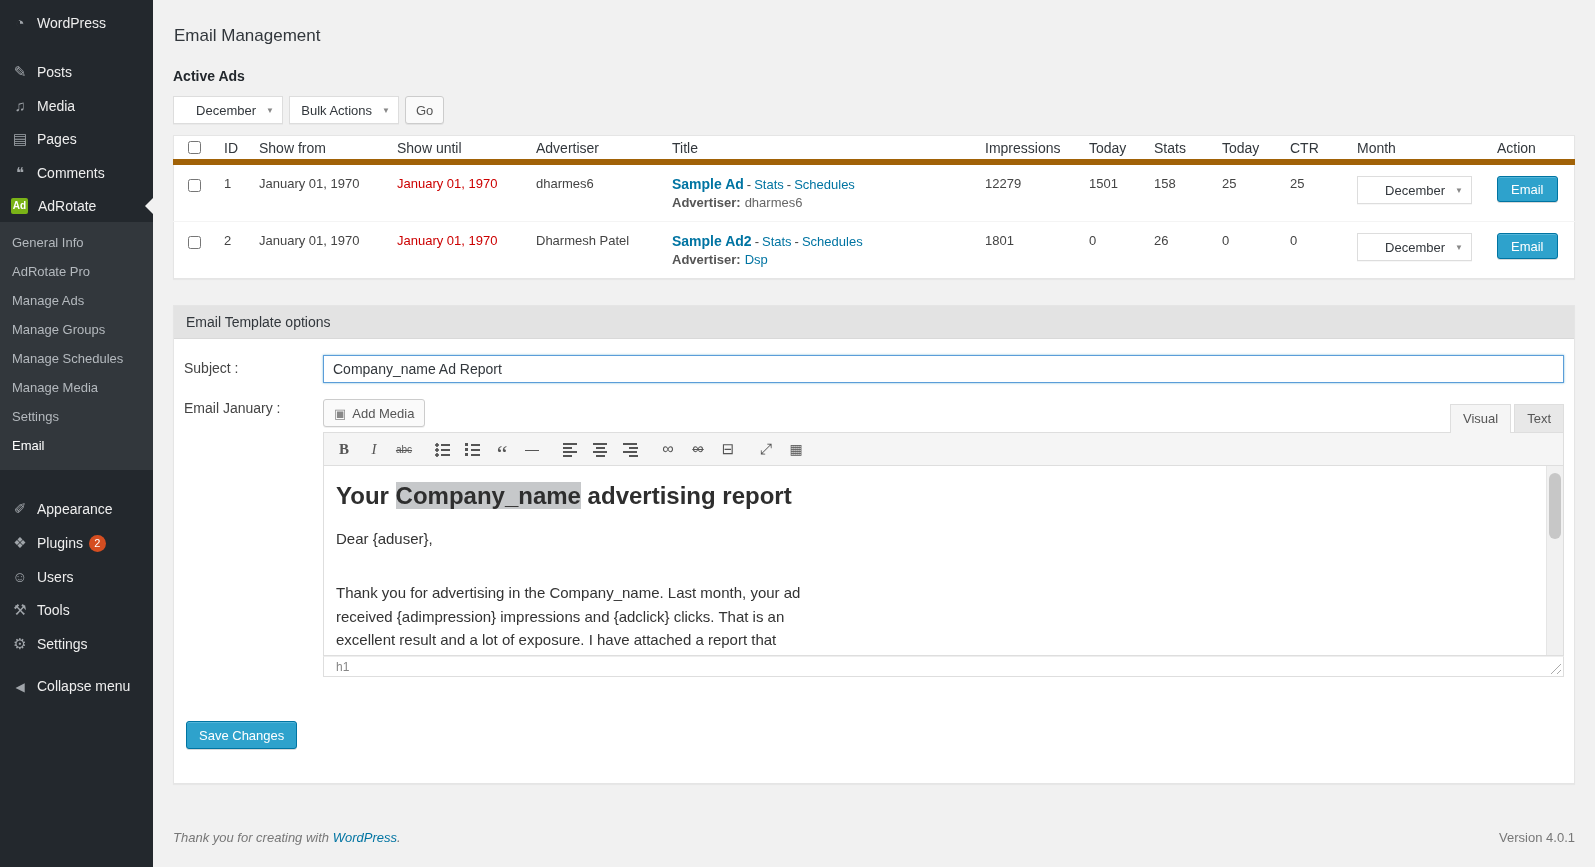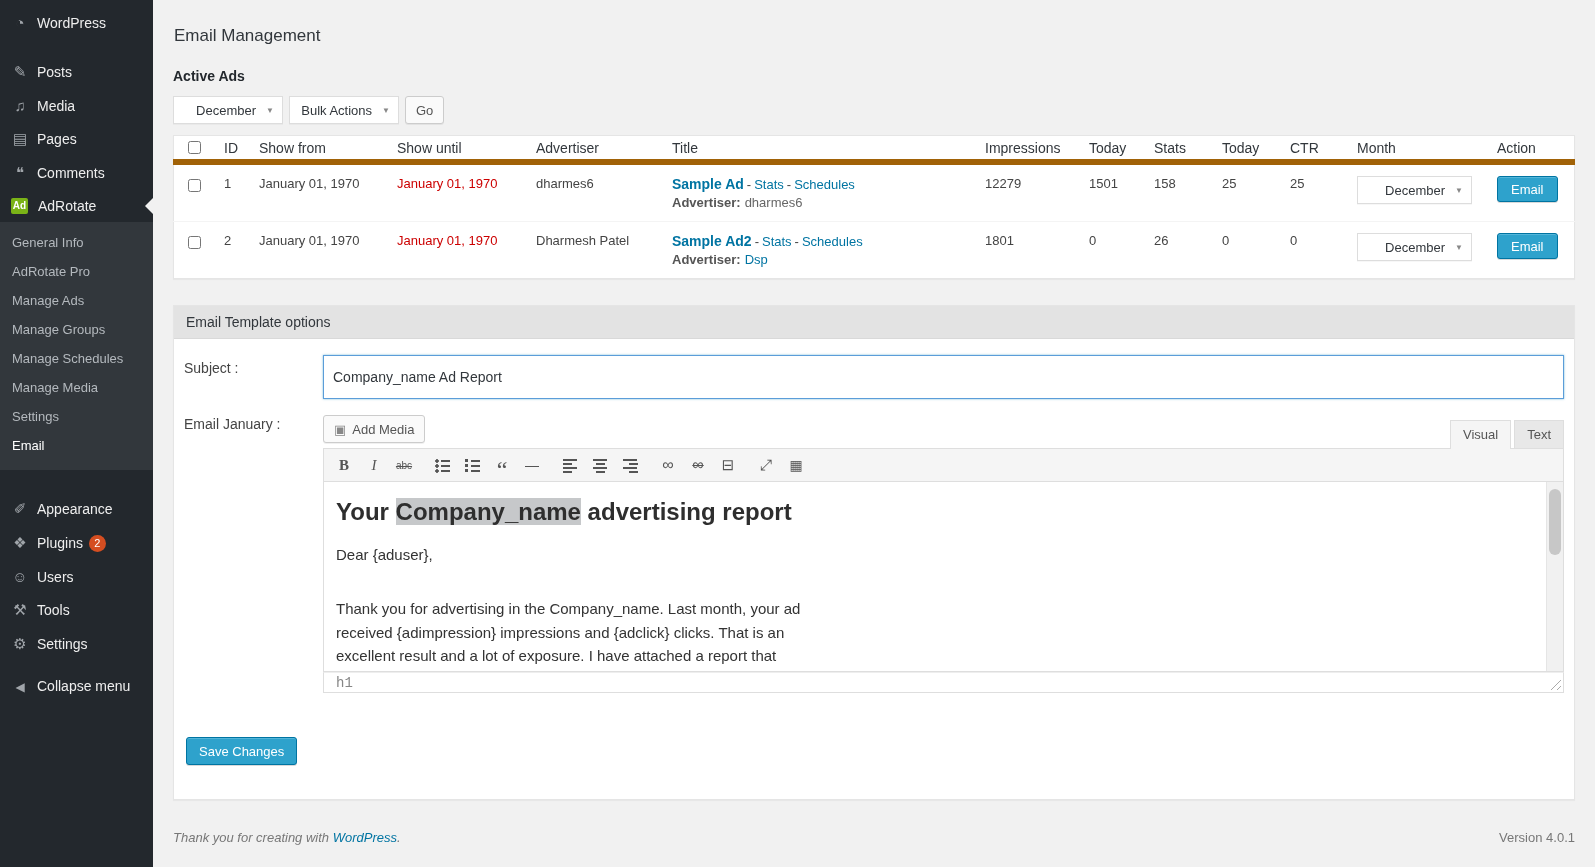--- a/index.html
+++ b/index.html
@@ -67,21 +67,21 @@
   .month-select { min-width:115px; }
   .btn-primary { background:#2ea2cc; border:1px solid #0074a2; border-radius:3px; color:#fff; font-size:13px; cursor:pointer; box-shadow:inset 0 1px 0 rgba(120,200,230,.5), 0 1px 0 rgba(0,0,0,.15); }
   .btn-email { height:26px; padding:0 13px; }
 
   
   .postbox { margin-top:26px; background:#fff; border:1px solid #e5e5e5; box-shadow:0 1px 1px rgba(0,0,0,.04); }
   .postbox-header { background:#e3e3e3; border-bottom:1px solid #d9d9d9; padding:8px 12px; font-size:14px; color:#32373c; }
   .postbox-body { padding:16px 10px 34px; }
   .form-row { display:flex; margin-bottom:12px; }
   .form-row label { width:139px; flex-shrink:0; font-size:14px; color:#444; padding-top:5px; }
-  .subject-input { flex:1; height:44px; border:1px solid #5b9dd9; box-shadow:0 0 2px rgba(30,140,190,.6); padding:0 9px; font-size:14px; color:#32373c; outline:none; }
+  .subject-input { flex:1; height:28px; border:1px solid #5b9dd9; box-shadow:0 0 2px rgba(30,140,190,.6); padding:0 9px; font-size:14px; color:#32373c; outline:none; }
 
   .editor { flex:1; min-width:0; }
   .editor-tools { display:flex; justify-content:space-between; align-items:flex-end; height:37px; }
   .addmedia { display:inline-flex; align-items:center; gap:6px; margin-bottom:5px; }
   .addmedia .mi { width:auto; margin:0; color:#888; font-size:13px; }
   .tabs { display:flex; align-items:flex-end; }
   .tab { border:1px solid #dedede; border-bottom:none; background:#e8e8e8; color:#555; font-size:13px; padding:6px 12px; cursor:pointer; margin-left:3px; }
   .tab.active { background:#f5f5f5; margin-bottom:-1px; padding-bottom:7px; position:relative; z-index:2; }
 
   .mce-toolbar { background:#f5f5f5; border:1px solid #dedede; padding:4px 6px; display:flex; align-items:center; gap:2px; position:relative; z-index:1; }
@@ -112,21 +112,21 @@
 
   .mce-content { position:relative; border:1px solid #dedede; border-top:none; background:#fff; height:190px; overflow:hidden; }
   .doc { padding:2px 12px; max-width:490px; color:#333; }
   .doc-h1 { font-size:24px; font-weight:bold; color:#2e2e2e; margin:14px 0 17px; }
   .selected { background:#c6c8ca; }
   .doc p { font-size:15px; line-height:1.55; margin:0; }
   .greeting { margin-bottom:31px !important; }
   .vscrollbar { position:absolute; top:0; right:0; bottom:0; width:17px; background:#f1f1f1; border-left:1px solid #e5e5e5; }
   .vthumb { position:absolute; top:7px; left:2px; right:2px; height:66px; background:#c7c7c7; border-radius:7px; }
   .mce-statusbar { border:1px solid #dedede; border-top:1px solid #eee; height:21px; background:#fff; position:relative; display:flex; align-items:center; padding:0 12px; }
-  .path { font-size:14px; color:#868686;font-family:Liberation Mono, monospace; }
+  .path { font-size:12px; color:#868686; }
   .resize-grip { position:absolute; right:2px; bottom:2px; width:13px; height:13px; cursor:nwse-resize;
     background:repeating-linear-gradient(135deg,transparent 0 3px,#aaa 3px 4px);
     clip-path:polygon(100% 0,100% 100%,0 100%); }
 
   .save-btn { margin-top:32px; margin-left:2px; height:28px; padding:0 12px; }
 
   
   .footer { margin-top:auto; display:flex; justify-content:space-between; padding:18px 20px 22px; color:#777; font-size:13px;gap:22px; }
   .credit { font-style:italic; }
 </style>

